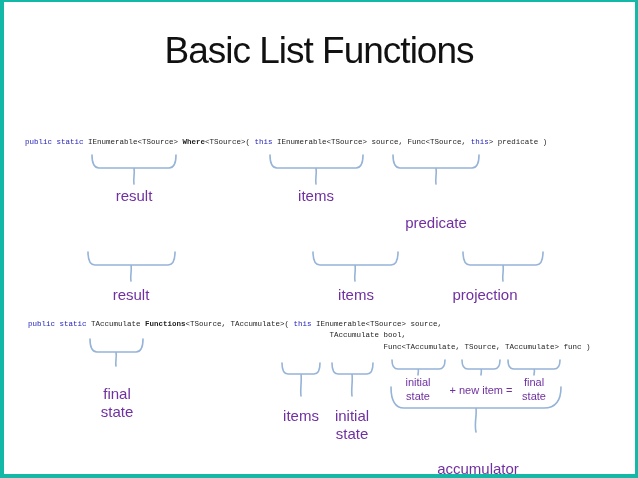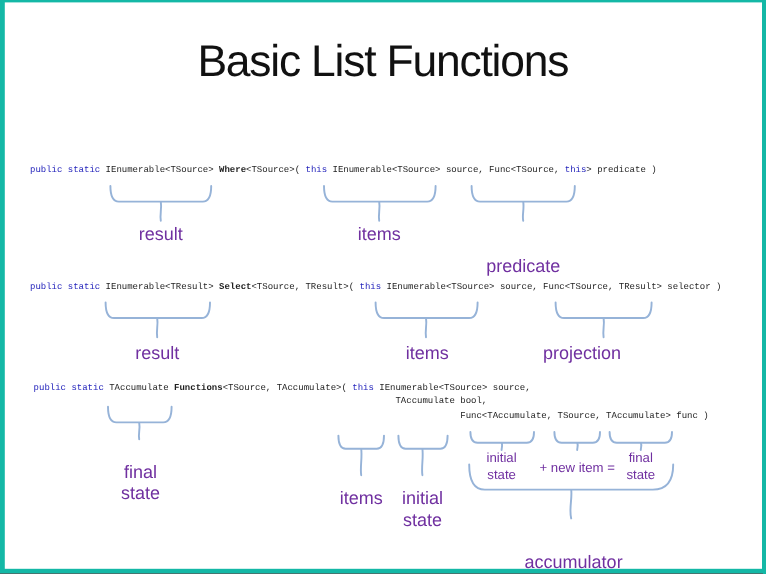--- a/index.html
+++ b/index.html
@@ -20,21 +20,20 @@
 </style>
 </head>
 <body>
 
 <div class="frame">
   <div class="slide"></div>
 
   <h1 class="title">Basic List Functions</h1>
 
   <pre class="code" style="left:25px;top:137px;"><span class="kw">public static </span><span>IEnumerable&lt;TSource&gt; </span><span class="bold">Where</span><span>&lt;TSource&gt;( </span><span class="kw">this </span><span>IEnumerable&lt;TSource&gt; source, Func&lt;TSource, </span><span class="kw">this</span><span>&gt; predicate )</span></pre>
-  <pre class="code" style="left:25px;top:235px;"><span class="kw">public static </span><span>IEnumerable&lt;TResult&gt; </span><span class="bold">Select</span><span>&lt;TSource, TResult&gt;( </span><span class="kw">this </span><span>IEnumerable&lt;TSource&gt; source, Func&lt;TSource, TResult&gt; selector )</span></pre>
   <pre class="code" style="left:28px;top:319px;"><span class="kw">public static </span><span>TAccumulate </span><span class="bold">Functions</span><span>&lt;TSource, TAccumulate&gt;( </span><span class="kw">this </span><span>IEnumerable&lt;TSource&gt; source,</span>
 <span>                                                                   TAccumulate bool,</span>
 <span>                                                                               Func&lt;TAccumulate, TSource, TAccumulate&gt; func )</span></pre>
 
   <svg class="overlay" width="638" height="478">
 
     <path d="M92,155 Q92,168 99,168 H169 Q176,168 176,155 M134,168 C135,174 133,179 134,184"></path>
     <path d="M270,155 Q270,168 277,168 H356 Q363,168 363,155 M316,168 C317,174 315,179 316,184"></path>
     <path d="M393,155 Q393,168 400,168 H472 Q479,168 479,155 M436,168 C437,174 435,179 436,184"></path>
 

